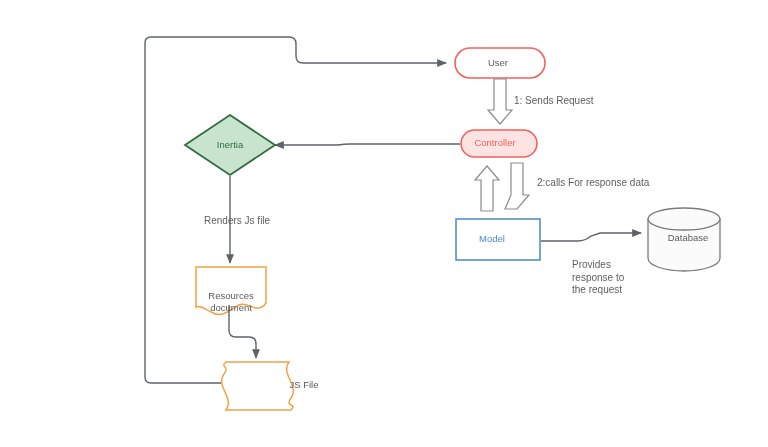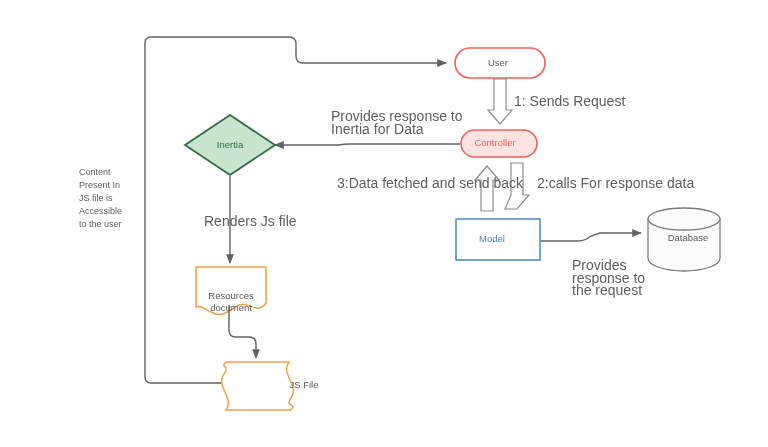--- a/index.html
+++ b/index.html
@@ -31,21 +31,21 @@
     font-size: 9.5px;
     color: #5a5a5a;
     text-align: center;
     line-height: 12px;
     white-space: nowrap;
     pointer-events: none;
   }
   .edge-label {
     position: absolute;
     font-family: "Liberation Sans", sans-serif;
-    font-size: 14px;
+    font-size: 10px;
     color: #5e5e5e;
     line-height: 12.5px;
     white-space: pre-line;
   }
   .note-label {
     position: absolute;
     font-family: "Liberation Sans", sans-serif;
     font-size: 9px;
     color: #5e5e5e;
     line-height: 13px;
@@ -127,30 +127,22 @@
 
   <div class="node-label lbl-res" style="left:191px; top:273px; width:80px; white-space:pre-line;">Resources
 document</div>
 
   <div class="node-label lbl-js" style="left:222px; top:379px; width:72px;margin-left:46px;">JS File</div>
 
   <div class="edge-label" style="left:514px; top:95px;">1: Sends Request</div>
 
   <div class="edge-label" style="left:537px; top:177px;">2:calls For response data</div>
 
-  <div class="edge-label" style="left:337px; top:177px;">3:Data fetched and send back</div>
 
-  <div class="edge-label" style="left:331px; top:110px;">Provides response to
-Inertia for Data</div>
 
   <div class="edge-label" style="left:572px; top:259px;">Provides
 response to
 the request</div>
 
   <div class="edge-label" style="left:192px; top:215px;padding-left:12px;">Renders Js file</div>
 
-  <div class="note-label" style="left:79px; top:166px;">Content
-Present In
-JS file is
-Accessible
-to the user</div>
 
 </div>
 
 </body></html>

